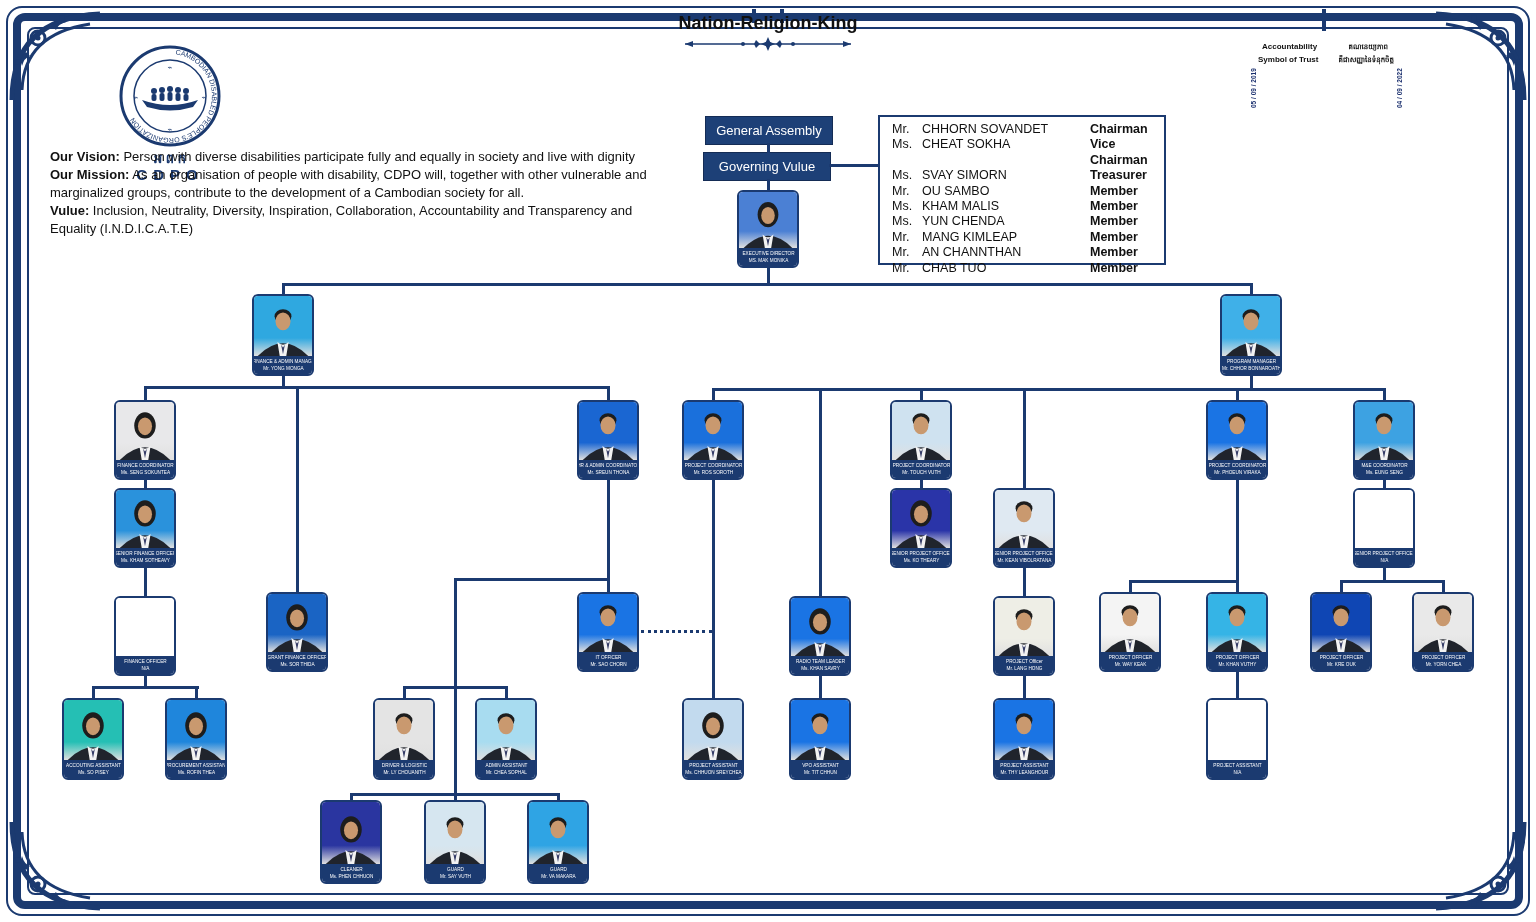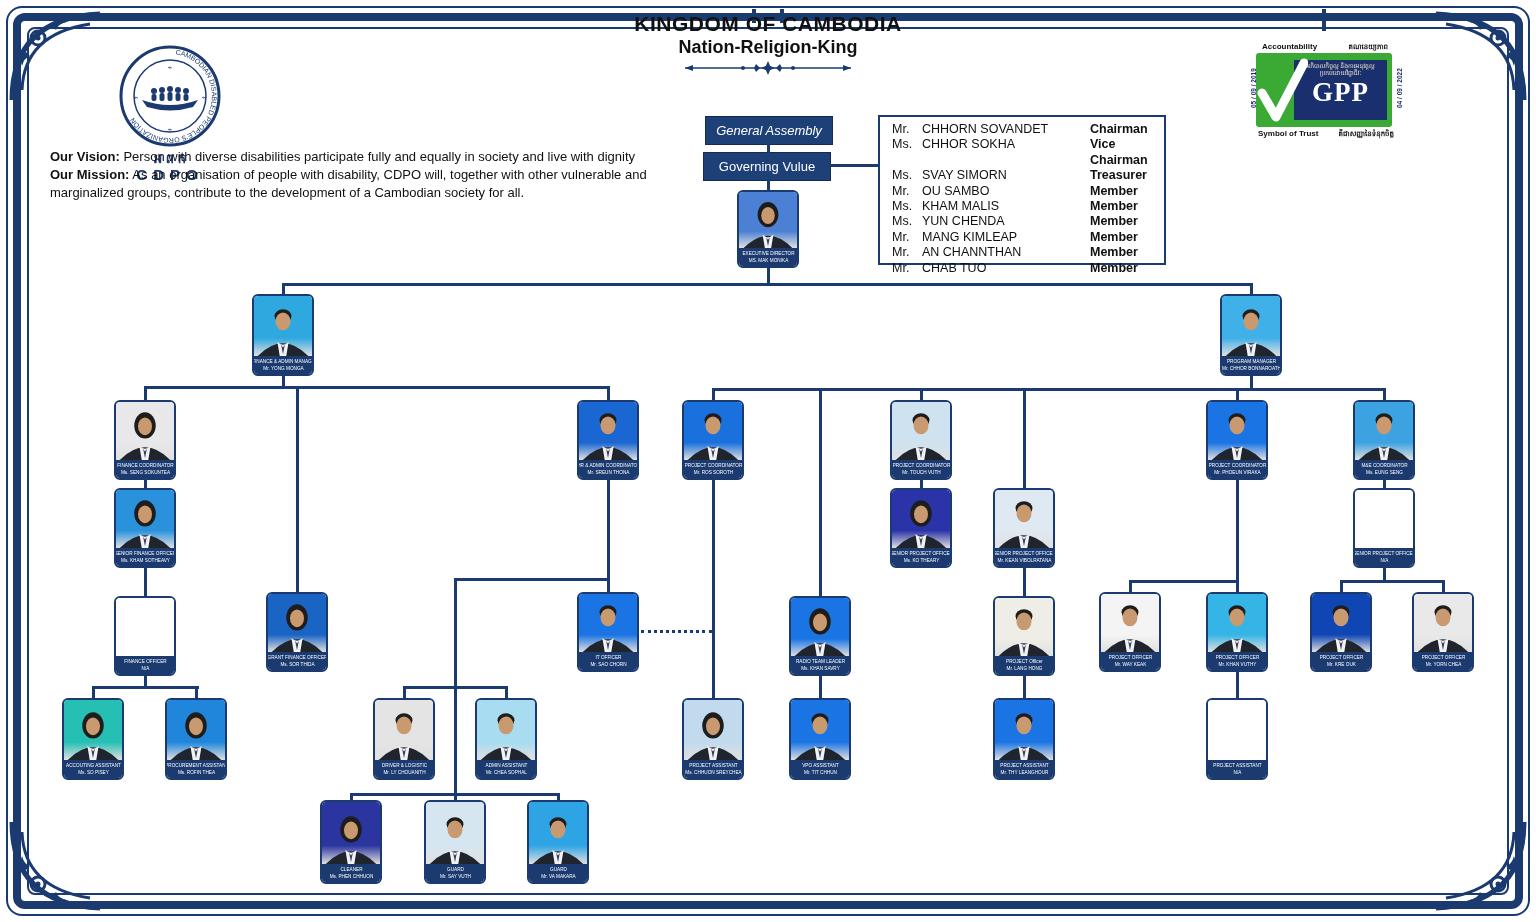--- a/index.html
+++ b/index.html
@@ -108,21 +108,20 @@
         <path d="M44,18 q6,-8 14,-4 q-8,2 -10,8 z" fill="#1b3a70"></path>
         <path d="M18,44 q-8,6 -4,14 q2,-8 8,-10 z" fill="#1b3a70"></path>
         <circle cx="54" cy="10" r="3" fill="#1b3a70"></circle>
         <circle cx="10" cy="54" r="3" fill="#1b3a70"></circle>
       </svg></div>
   <div class="edge-orn" style="left:752px;top:9px;width:4px;height:14px;"></div>
   <div class="edge-orn" style="left:780px;top:9px;width:4px;height:14px;"></div>
   <div class="edge-orn" style="left:1322px;top:9px;width:4px;height:22px;"></div>
 
   <div class="title-block">
-    <div class="kingdom">KINGDOM OF CAMBODIA</div>
     <div class="motto">Nation-Religion-King</div>
     <svg class="divider" width="170" height="16" viewBox="0 0 170 16">
         <line x1="2" y1="8" x2="168" y2="8" stroke="#1b3a70" stroke-width="1.5"></line>
         <path d="M2,8 l8,-3 v6 z" fill="#1b3a70"></path>
         <path d="M168,8 l-8,-3 v6 z" fill="#1b3a70"></path>
         <g fill="#1b3a70">
           <circle cx="60" cy="8" r="2"></circle>
           <circle cx="110" cy="8" r="2"></circle>
           <path d="M85,1 l3,7 -3,7 -3,-7 z"></path>
           <path d="M78,8 l7,-3 7,3 -7,3 z"></path>
@@ -162,59 +161,50 @@
     </svg>
     <div class="cdpo-khmer">អ ព ក</div>
     <div class="cdpo-acr">CDPO</div>
   </div>
 
   <div class="gpp">
     <div class="gpp-toprow">
       <span>Accountability</span>
       <span class="gpp-kh">គណនេយ្យភាព</span>
     </div>
-    <div class="gpp-main">
-      <div class="gpp-navy">
-        <div class="kh">អភិបាលកិច្ចល្អ និងការអនុវត្តល្អ</div>
-        <div class="kh" style="padding-top:0;">ប្រកបដោយវិជ្ជាជីវៈ</div>
-        <div class="gpp-acronym">GPP</div>
-      </div>
-      <svg class="gpp-check" width="52" height="70" viewBox="0 0 52 70">
-          <path d="M6,38 L20,62 L48,8" fill="none" stroke="#fff" stroke-width="9" stroke-linecap="round" stroke-linejoin="round"></path>
-        </svg>
-    </div>
     <div class="gpp-date" style="left:4px;top:66px;">05 / 09 / 2019</div>
     <div class="gpp-date" style="right:-34px;top:66px;">04 / 09 / 2022</div>
     <div class="gpp-botrow">
       <span>Symbol of Trust</span>
       <span class="gpp-kh">គឺជាសញ្ញានៃទំនុកចិត្ត</span>
     </div>
   </div>
 
   <div class="statements" id="statements">
       <div><b>Our Vision:</b> Person with diverse disabilities participate fully and equally in society and live with dignity</div>
       <div><b>Our Mission:</b> As an organisation of people with disability, CDPO will, together with other vulnerable and marginalized groups, contribute to the development of a Cambodian society for all.</div>
+      <div><b>Vulue:</b> Inclusion, Neutrality, Diversity, Inspiration, Collaboration, Accountability and Transparency and Equality (I.N.D.I.C.A.T.E)</div>
     </div>
 
-  <div class="gov-box" style="left:705px;top:116px;width:126px;height:27px;font-style:italic;">
+  <div class="gov-box" style="left:705px;top:116px;width:126px;height:27px;">
       <span>General Assembly</span>
     </div>
   <div class="gov-box" style="left:703px;top:152px;width:126px;height:27px;">
       <span>Governing Vulue</span>
     </div>
 
   <div class="board-box" id="board-box">
       <div class="board-row">
         <span class="board-prefix">Mr.</span>
         <span class="board-name">CHHORN SOVANDET</span>
         <span class="board-role">Chairman</span>
       </div>
       <div class="board-row">
         <span class="board-prefix">Ms.</span>
-        <span class="board-name">CHHOR SOKHA</span>
+        <span class="board-name">CHEAT SOKHA</span>
         <span class="board-role">Vice Chairman</span>
       </div>
       <div class="board-row">
         <span class="board-prefix">Ms.</span>
         <span class="board-name">SVAY SIMORN</span>
         <span class="board-role">Treasurer</span>
       </div>
       <div class="board-row">
         <span class="board-prefix">Mr.</span>
         <span class="board-name">OU SAMBO</span>

